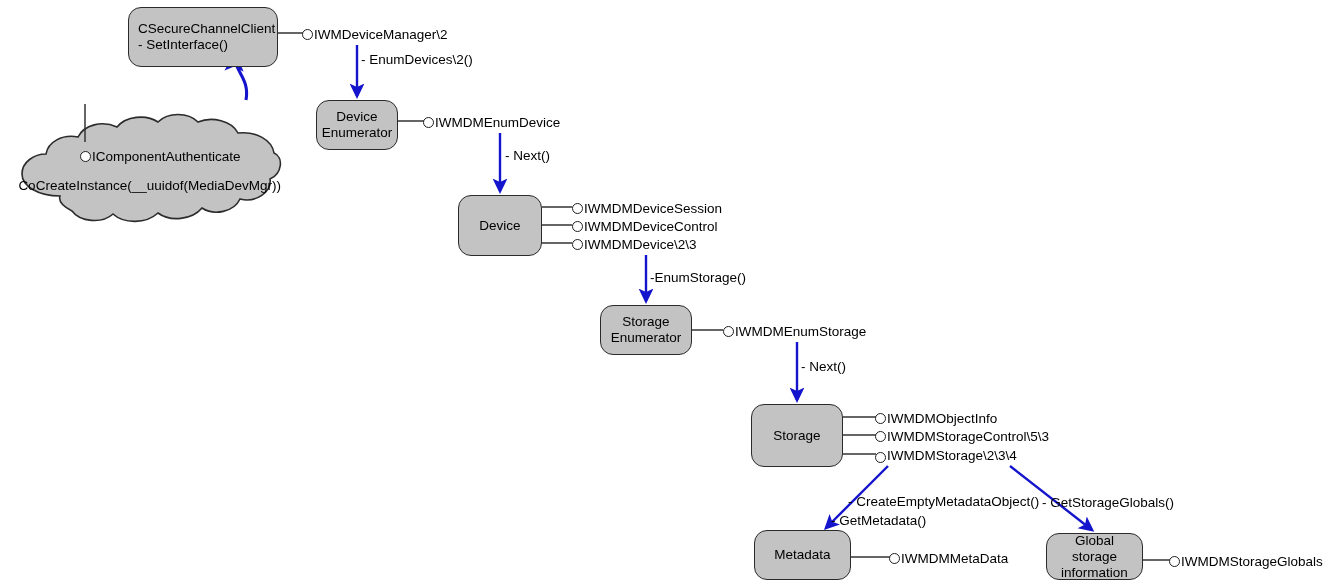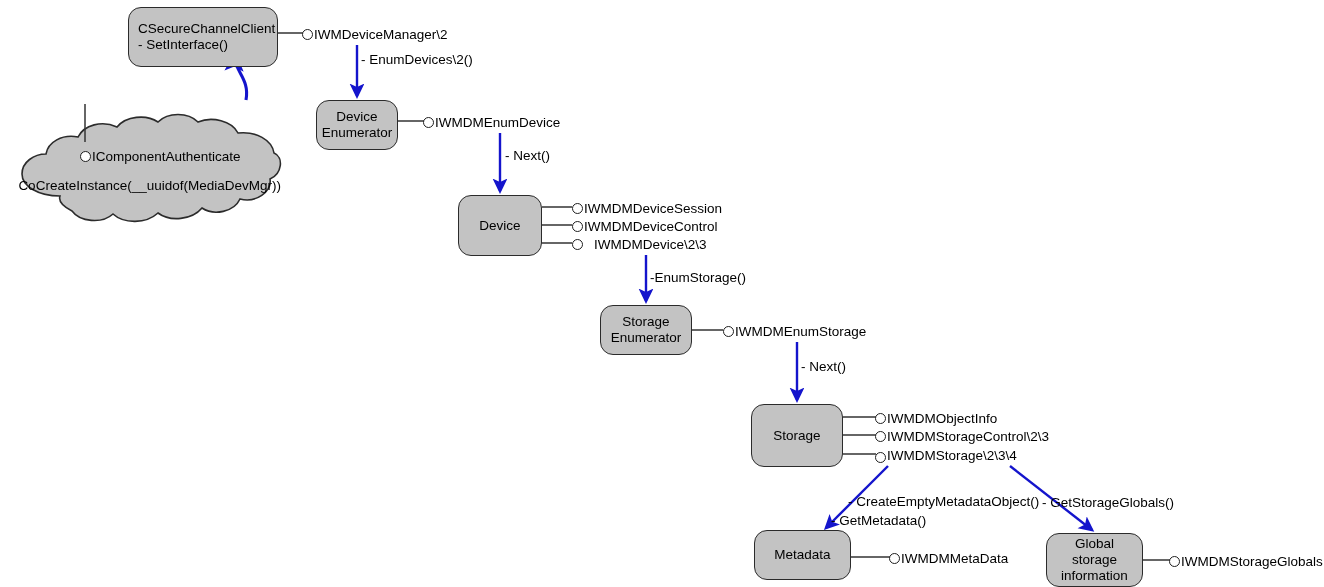--- a/index.html
+++ b/index.html
@@ -182,21 +182,21 @@
   </div>
 
   <div class="node" style="left:751px; top:404px; width:92px; height:63px;">
     <span class="nline">Storage</span>
   </div>
 
   <div class="node" style="left:754px; top:530px; width:97px; height:50px;">
     <span class="nline">Metadata</span>
   </div>
 
-  <div class="node" style="left:1046px; top:533px; width:97px; height:54px;">
+  <div class="node" style="left:1046px; top:533px; width:97px; height:47px;">
     <span class="nline">Global</span>
     <span class="nline">storage</span>
     <span class="nline">information</span>
   </div>
 
   <div class="lollipop" style="left:302px; top:27px;">
     <span class="ball"></span>
     <span class="iname">IWMDeviceManager\2</span>
   </div>
 
@@ -213,38 +213,38 @@
   <div class="lollipop" style="left:572px; top:201px;">
     <span class="ball"></span>
     <span class="iname">IWMDMDeviceSession</span>
   </div>
 
   <div class="lollipop" style="left:572px; top:219px;">
     <span class="ball"></span>
     <span class="iname">IWMDMDeviceControl</span>
   </div>
 
-  <div class="lollipop" style="left:572px; top:237px;gap:10px;">
+  <div class="lollipop" style="left:572px; top:237px;">
     <span class="ball"></span>
     <span class="iname">IWMDMDevice\2\3</span>
   </div>
 
   <div class="lollipop" style="left:723px; top:324px;">
     <span class="ball"></span>
     <span class="iname">IWMDMEnumStorage</span>
   </div>
 
   <div class="lollipop" style="left:875px; top:411px;">
     <span class="ball"></span>
     <span class="iname">IWMDMObjectInfo</span>
   </div>
 
   <div class="lollipop" style="left:875px; top:429px;">
     <span class="ball"></span>
-    <span class="iname">IWMDMStorageControl\2\3</span>
+    <span class="iname">IWMDMStorageControl\5\3</span>
   </div>
 
   <div class="lollipop" style="left:875px; top:448px;align-items:flex-end;">
     <span class="ball"></span>
     <span class="iname">IWMDMStorage\2\3\4</span>
   </div>
 
   <div class="lollipop" style="left:889px; top:551px;">
     <span class="ball"></span>
     <span class="iname">IWMDMMetaData</span>

